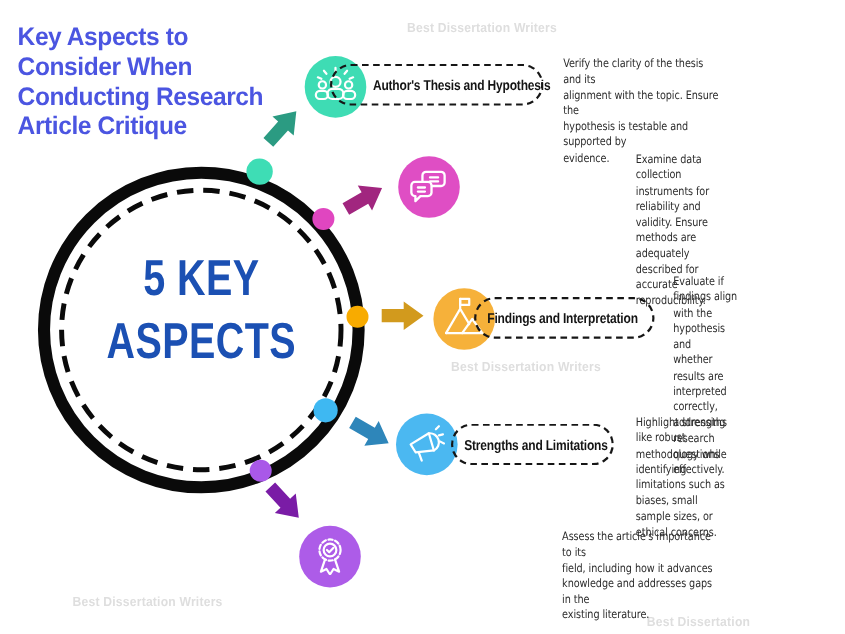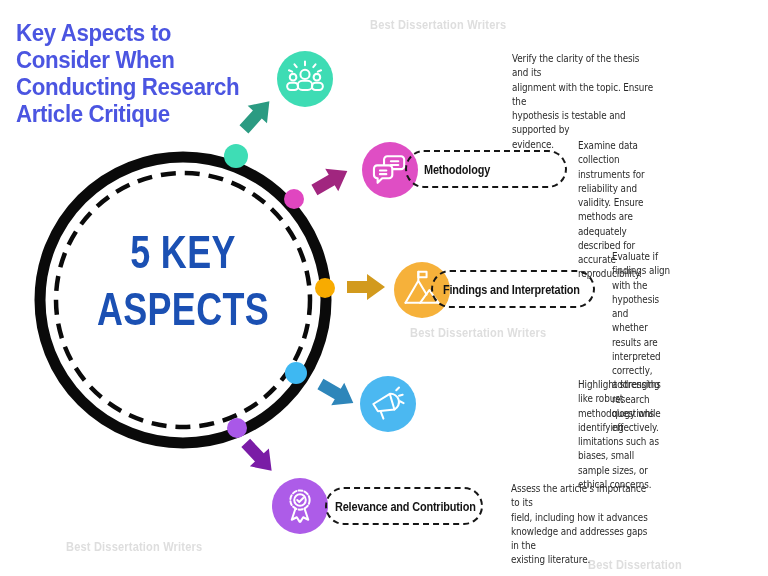--- a/index.html
+++ b/index.html
@@ -90,37 +90,37 @@
         <path d="M24,9 V5 M15,11 l-2.5,-3 M33,11 l2.5,-3 M10,16 l-3.5,-1.5 M38,16 l3.5,-1.5"></path>
         <circle cx="24" cy="19" r="5"></circle>
         <circle cx="11" cy="22" r="3.6"></circle>
         <circle cx="37" cy="22" r="3.6"></circle>
         <rect x="16" y="26" width="16" height="10" rx="5"></rect>
         <rect x="4.5" y="28" width="12" height="8" rx="4"></rect>
         <rect x="31.5" y="28" width="12" height="8" rx="4"></rect>
       </g>
     </svg>
   </div>
+  <div class="pill p1">
+    <span>Author's Thesis and Hypothesis</span>
+  </div>
   <div class="desc d1">Verify the clarity of the thesis and its
 alignment with the topic. Ensure the
 hypothesis is testable and supported by
 evidence.</div>
 
   <div class="icon-circle i2" style="background-color: rgb(223, 78, 196);">
     <svg width="44" height="44" viewBox="0 0 48 48">
       <g stroke="#ffffff" stroke-width="2.3" fill="none" stroke-linecap="round" stroke-linejoin="round">
         <path d="M21,9 h15 a3.5,3.5 0 0 1 3.5,3.5 v7 a3.5,3.5 0 0 1 -3.5,3.5 h-9 l-4.5,4.5 v-4.5 h-1.5 a3.5,3.5 0 0 1 -3.5,-3.5 v-7 a3.5,3.5 0 0 1 3.5,-3.5 z"></path>
         <path d="M25,14.5 h8 M25,18.5 h8"></path>
         <path d="M10,19 h13 a3.5,3.5 0 0 1 3.5,3.5 v7 a3.5,3.5 0 0 1 -3.5,3.5 h-7.5 l-5,5 v-5 h-0.5 a3.5,3.5 0 0 1 -3.5,-3.5 v-7 a3.5,3.5 0 0 1 3.5,-3.5 z" fill="#df4ec4"></path>
         <path d="M13,24.5 h7 M13,28.5 h7"></path>
       </g>
     </svg>
-  </div>
-  <div class="pill p2">
-    <span>Methodology</span>
   </div>
   <div class="desc d2">Examine data collection
 instruments for reliability and
 validity. Ensure methods are
 adequately described for
 accurate reproducibility.</div>
 
   <div class="icon-circle i3" style="background-color: rgb(246, 177, 58);">
     <svg width="44" height="44" viewBox="0 0 48 48">
       <g stroke="#ffffff" stroke-width="2.2" fill="none" stroke-linecap="round" stroke-linejoin="round">
@@ -145,37 +145,37 @@
   <div class="icon-circle i4" style="background-color: rgb(75, 184, 241);">
     <svg width="44" height="44" viewBox="0 0 48 48">
       <g stroke="#ffffff" stroke-width="2.2" fill="none" stroke-linecap="round" stroke-linejoin="round">
         <path d="M8,24 L26,13 L31,30 L13,32 z"></path>
         <path d="M26,13 a9,9 0 0 1 5,17"></path>
         <path d="M16,32 l3,8"></path>
         <path d="M33,9 l3,-3 M36,15 l4,-1 M37,21 l4,2"></path>
       </g>
     </svg>
   </div>
+  <div class="pill p4">
+    <span>Strengths and Limitations</span>
+  </div>
   <div class="desc d4">Highlight strengths like robust
 methodology while identifying
 limitations such as biases, small
 sample sizes, or ethical concerns.</div>
 
   <div class="icon-circle i5" style="background-color: rgb(173, 92, 232);">
     <svg width="44" height="44" viewBox="0 0 48 48">
       <g stroke="#ffffff" stroke-width="2.2" fill="none" stroke-linecap="round" stroke-linejoin="round">
         <circle cx="24" cy="17.5" r="10.5" stroke-dasharray="4.2 2.6"></circle>
         <circle cx="24" cy="17.5" r="6.3"></circle>
         <path d="M21,17.5 l2.2,2.2 l4.3,-4.4"></path>
         <path d="M19,27 l-4,12 5.5,-2.7 3,4.7"></path>
         <path d="M29,27 l4,12 -5.5,-2.7 -3,4.7"></path>
       </g>
     </svg>
   </div>
-  <div class="pill p5">
-    <span>Relevance and Contribution</span>
-  </div>
   <div class="desc d5">Assess the article's importance to its
 field, including how it advances
 knowledge and addresses gaps in the
 existing literature.</div>
 
 </div>
 
 </body></html>

